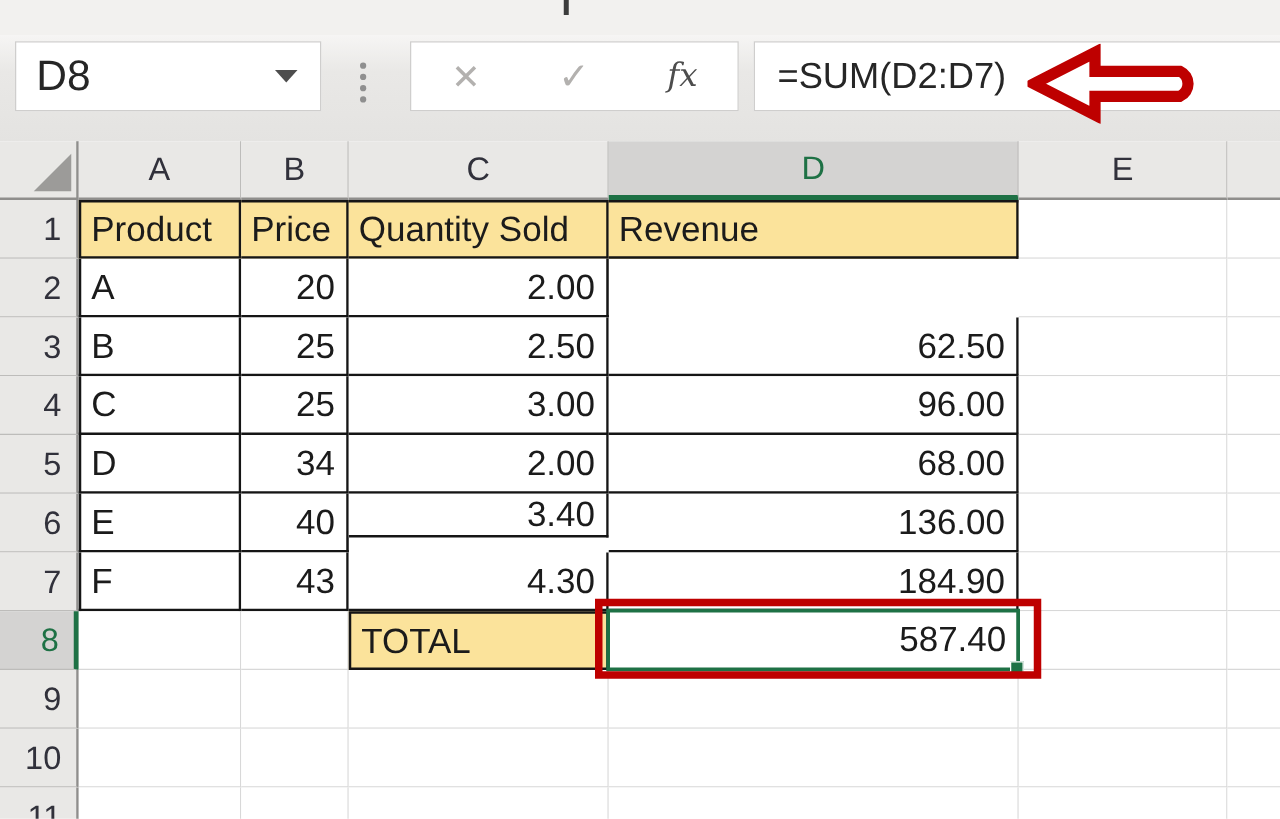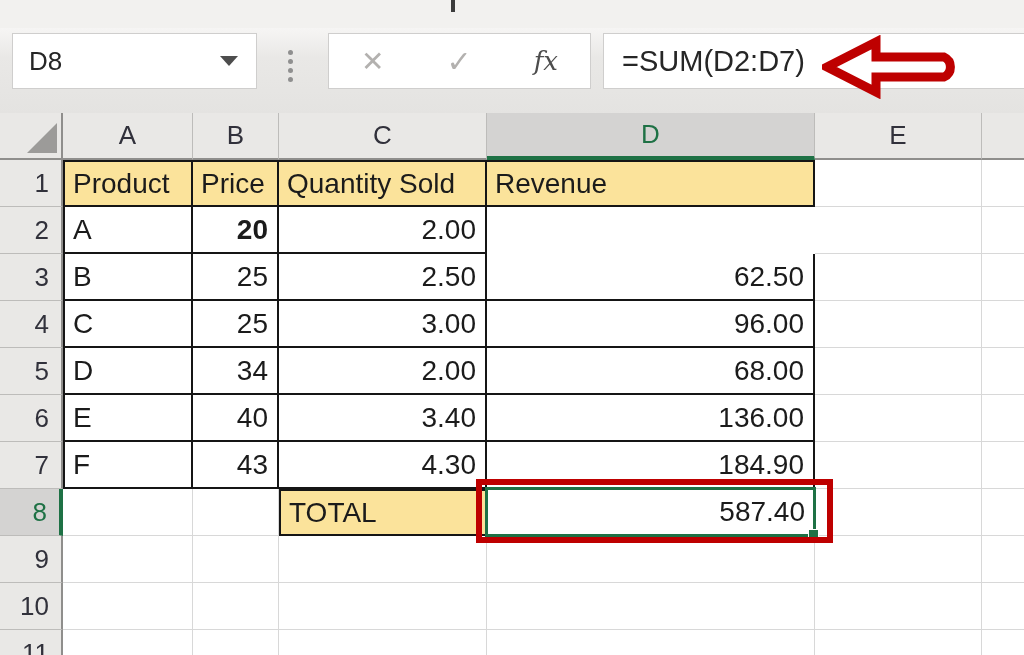--- a/index.html
+++ b/index.html
@@ -12,21 +12,21 @@
     --red:#BE0000;
     --tborder:#151515;
   }
   
   .top-strip{position:absolute;left:0;top:0;width:1024px;height:28px;background:#f2f1ef;}
   .top-fragment{position:absolute;left:451px;top:0;width:4px;height:12px;background:#3c3c3c;}
   .toolbar{position:absolute;left:0;top:28px;width:1024px;height:85px;
     background:linear-gradient(180deg,#f6f5f4 0%,#e9e8e6 35%,#e4e3e1 100%);}
   .box{position:absolute;top:5px;height:56px;background:#ffffff;border:1px solid #cfcecd;box-sizing:border-box;}
   .name-box{left:12px;width:245px;display:flex;align-items:center;}
-  .name-box-value{font-size:26px;color:#262626;padding-left:16px;flex:1;}
+  .name-box-value{font-size:34px;color:#262626;padding-left:16px;flex:1;}
   .name-caret{width:0;height:0;border-left:9px solid transparent;border-right:9px solid transparent;
     border-top:10px solid #4d4d4d;margin-right:18px;}
   .dots-handle{position:absolute;left:288px;top:22px;display:flex;flex-direction:column;gap:4px;}
   .dots-handle span{width:5px;height:5px;border-radius:50%;background:#8f8f8f;}
   .fb-buttons{left:328px;width:263px;display:flex;align-items:center;justify-content:space-between;padding:0 32px;}
   .btn-x{font-size:28px;color:#b3b1af;}
   .btn-check{font-size:30px;color:#b3b1af;}
   .btn-fx{font-family:"DejaVu Serif", serif;font-style:italic;font-size:26px;color:#4d4d4d;}
   .formula-box{left:603px;width:428px;display:flex;align-items:center;}
   .formula-text{font-size:29px;color:#262626;padding-left:18px;white-space:nowrap;}
@@ -113,21 +113,21 @@
     <div class="hcell row-header" style="left: 0px; top: 423px; width: 63px; height: 47px;">9</div>
     <div class="hcell row-header" style="left: 0px; top: 470px; width: 63px; height: 47px;">10</div>
     <div class="hcell row-header" style="left: 0px; top: 517px; width: 63px; height: 47px;">11</div>
     <div class="cell yellow tb tb-top tb-left al" style="left: 63px; top: 47px; width: 130px; height: 47px;">Product</div>
     <div class="cell yellow tb tb-top al" style="left: 193px; top: 47px; width: 86px; height: 47px;">Price</div>
     <div class="cell yellow tb tb-top al" style="left: 279px; top: 47px; width: 208px; height: 47px;">Quantity Sold</div>
     <div class="cell yellow tb tb-top al" style="left: 487px; top: 47px; width: 328px; height: 47px;">Revenue</div>
     <div class="cell al" style="left: 815px; top: 47px; width: 167px; height: 47px;"></div>
     <div class="cell al" style="left: 982px; top: 47px; width: 46px; height: 47px;"></div>
     <div class="cell tb tb-left al" style="left: 63px; top: 94px; width: 130px; height: 47px;">A</div>
-    <div class="cell tb ar" style="left: 193px; top: 94px; width: 86px; height: 47px; font-weight: bold;">20</div>
+    <div class="cell tb ar" style="left: 193px; top: 94px; width: 86px; height: 47px;">20</div>
     <div class="cell tb ar" style="left: 279px; top: 94px; width: 208px; height: 47px;">2.00</div>
     <div class="cell al" style="left: 815px; top: 94px; width: 167px; height: 47px;"></div>
     <div class="cell al" style="left: 982px; top: 94px; width: 46px; height: 47px;"></div>
     <div class="cell tb tb-left al" style="left: 63px; top: 141px; width: 130px; height: 47px;">B</div>
     <div class="cell tb ar" style="left: 193px; top: 141px; width: 86px; height: 47px;">25</div>
     <div class="cell tb ar" style="left: 279px; top: 141px; width: 208px; height: 47px;">2.50</div>
     <div class="cell tb ar" style="left: 487px; top: 141px; width: 328px; height: 47px;">62.50</div>
     <div class="cell al" style="left: 815px; top: 141px; width: 167px; height: 47px;"></div>
     <div class="cell al" style="left: 982px; top: 141px; width: 46px; height: 47px;"></div>
     <div class="cell tb tb-left al" style="left: 63px; top: 188px; width: 130px; height: 47px;">C</div>
@@ -137,21 +137,21 @@
     <div class="cell al" style="left: 815px; top: 188px; width: 167px; height: 47px;"></div>
     <div class="cell al" style="left: 982px; top: 188px; width: 46px; height: 47px;"></div>
     <div class="cell tb tb-left al" style="left: 63px; top: 235px; width: 130px; height: 47px;">D</div>
     <div class="cell tb ar" style="left: 193px; top: 235px; width: 86px; height: 47px;">34</div>
     <div class="cell tb ar" style="left: 279px; top: 235px; width: 208px; height: 47px;">2.00</div>
     <div class="cell tb ar" style="left: 487px; top: 235px; width: 328px; height: 47px;">68.00</div>
     <div class="cell al" style="left: 815px; top: 235px; width: 167px; height: 47px;"></div>
     <div class="cell al" style="left: 982px; top: 235px; width: 46px; height: 47px;"></div>
     <div class="cell tb tb-left al" style="left: 63px; top: 282px; width: 130px; height: 47px;">E</div>
     <div class="cell tb ar" style="left: 193px; top: 282px; width: 86px; height: 47px;">40</div>
-    <div class="cell tb ar" style="left: 279px; top: 282px; width: 208px; height: 47px;">3.40</div>
+    <div class="cell tb ar" style="left: 279px; top: 282px; width: 208px; height: 35px;">3.40</div>
     <div class="cell tb ar" style="left: 487px; top: 282px; width: 328px; height: 47px;">136.00</div>
     <div class="cell al" style="left: 815px; top: 282px; width: 167px; height: 47px;"></div>
     <div class="cell al" style="left: 982px; top: 282px; width: 46px; height: 47px;"></div>
     <div class="cell tb tb-left al" style="left: 63px; top: 329px; width: 130px; height: 47px;">F</div>
     <div class="cell tb ar" style="left: 193px; top: 329px; width: 86px; height: 47px;">43</div>
     <div class="cell tb ar" style="left: 279px; top: 329px; width: 208px; height: 47px;">4.30</div>
     <div class="cell tb ar" style="left: 487px; top: 329px; width: 328px; height: 47px; padding-left: 16px;">184.90</div>
     <div class="cell al" style="left: 815px; top: 329px; width: 167px; height: 47px;"></div>
     <div class="cell al" style="left: 982px; top: 329px; width: 46px; height: 47px;"></div>
     <div class="cell al" style="left: 63px; top: 376px; width: 130px; height: 47px;"></div>

